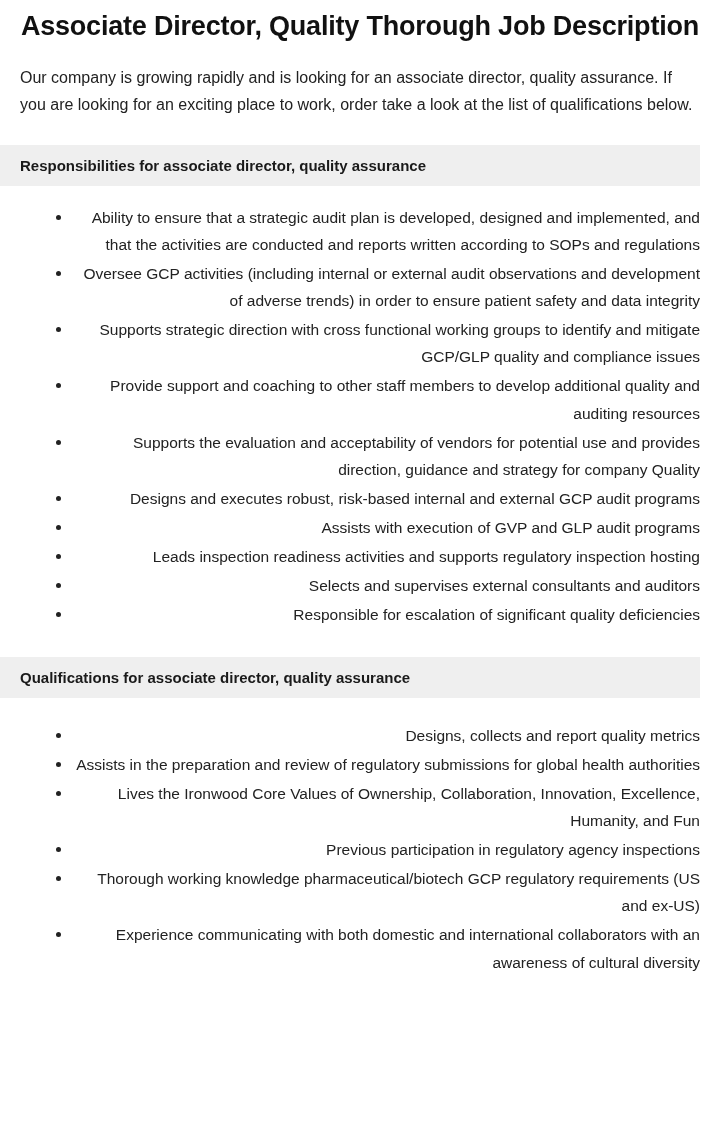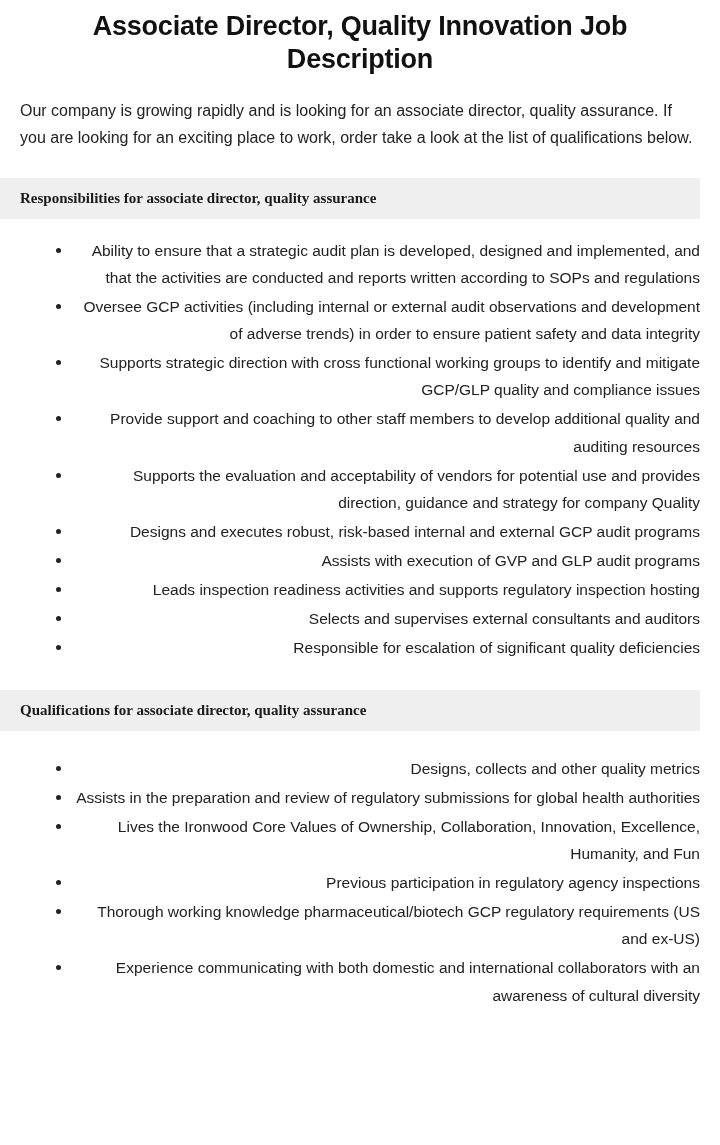--- a/index.html
+++ b/index.html
@@ -39,21 +39,20 @@
     font-size: 15px;
     font-weight: bold;
     color: #1a1a1a;
     padding: 12px 0 12px 20px;
     margin: 0 -20px 0 -20px;
     box-sizing: content-box;
     width: 680px;
   }
   .section-header-wrap {
     margin: 0 0 10px 0;
-    font-family: Liberation Serif, serif;
   }
   ul.bullets {
     list-style: none;
     margin: 0 0 28px 0;
     padding: 0 0 0 36px;
   }
   ul.bullets li {
     position: relative;
     font-size: 15.5px;
     line-height: 1.75;
@@ -73,21 +72,21 @@
     background: #222222;
   }
   .spacer-top { height: 8px; }
   .spacer-mid { height: 14px; }
 </style>
 </head>
 <body>
 
 <div class="page">
 
-  <h1 class="job-title">Associate Director, Quality Innovation Job Description</h1>
+  <h1 class="job-title">Associate Director, Quality Thorough Job Description</h1>
 
   <p class="intro">Our company is growing rapidly and is looking for an associate director, quality assurance. If you are looking for an exciting place to work, order take a look at the list of qualifications below.</p>
 
   <div class="section-header-wrap">
     <div class="section-header">Responsibilities for associate director, quality assurance</div>
   </div>
 
   <div class="spacer-top"></div>
 
   <ul class="bullets">
@@ -103,21 +102,21 @@
     <li>Responsible for escalation of significant quality deficiencies</li>
   </ul>
 
   <div class="section-header-wrap">
     <div class="section-header">Qualifications for associate director, quality assurance</div>
   </div>
 
   <div class="spacer-mid"></div>
 
   <ul class="bullets">
-    <li>Designs, collects and other quality metrics</li>
+    <li>Designs, collects and report quality metrics</li>
     <li>Assists in the preparation and review of regulatory submissions for global health authorities</li>
     <li>Lives the Ironwood Core Values of Ownership, Collaboration, Innovation, Excellence, Humanity, and Fun</li>
     <li>Previous participation in regulatory agency inspections</li>
     <li>Thorough working knowledge pharmaceutical/biotech GCP regulatory requirements (US and ex-US)</li>
     <li>Experience communicating with both domestic and international collaborators with an awareness of cultural diversity</li>
   </ul>
 
 </div>
 
 </body></html>

